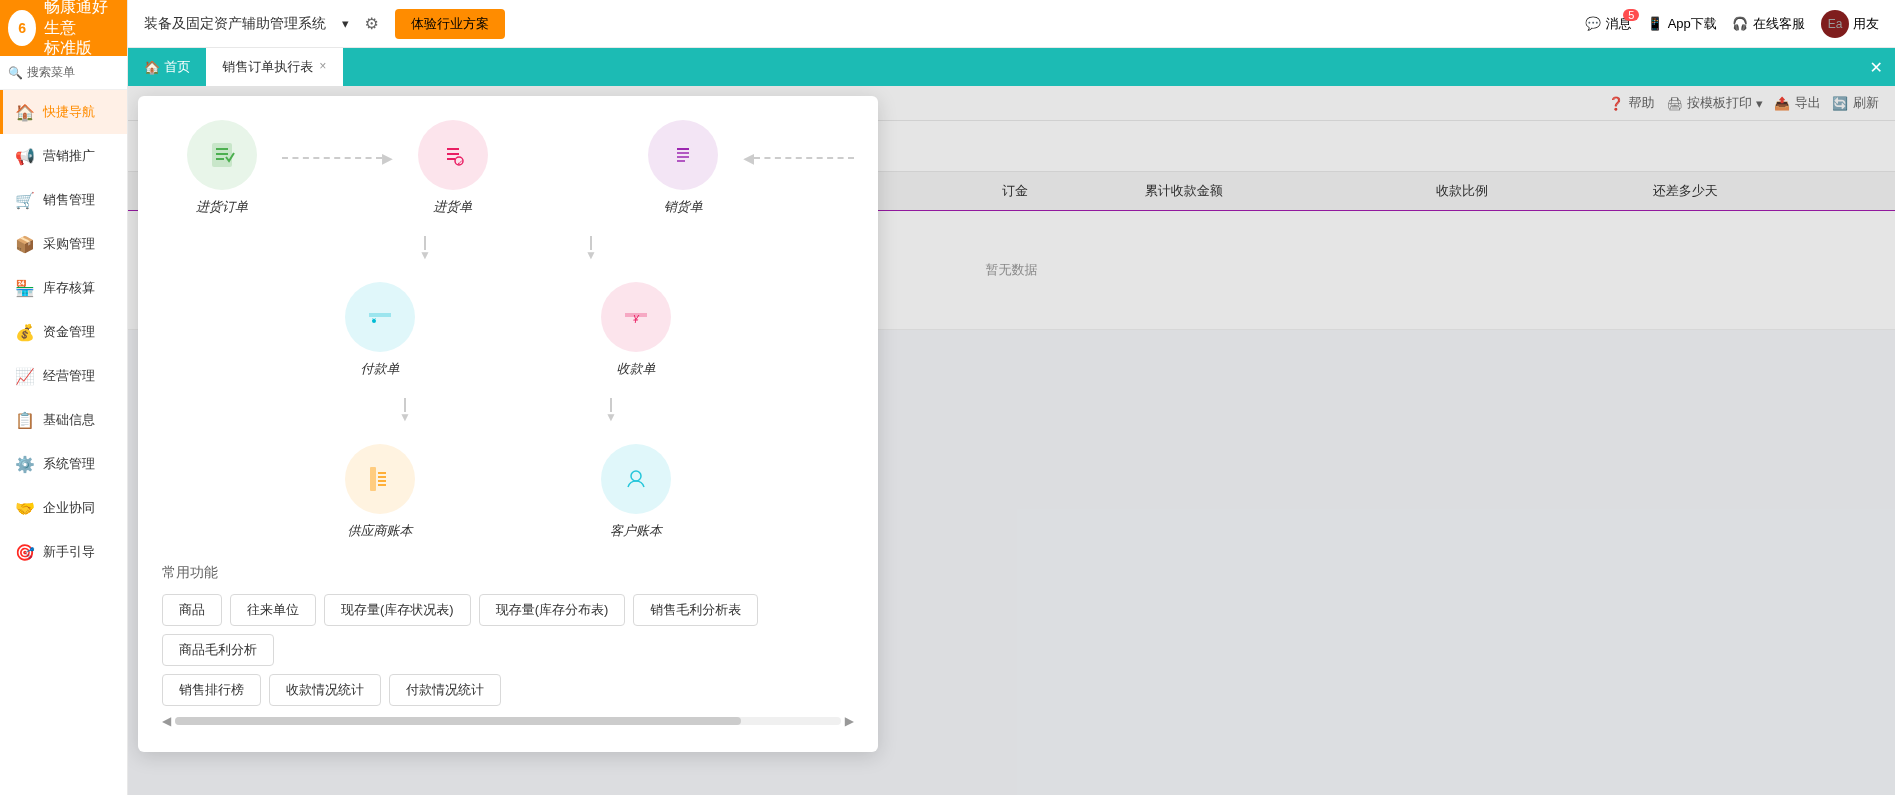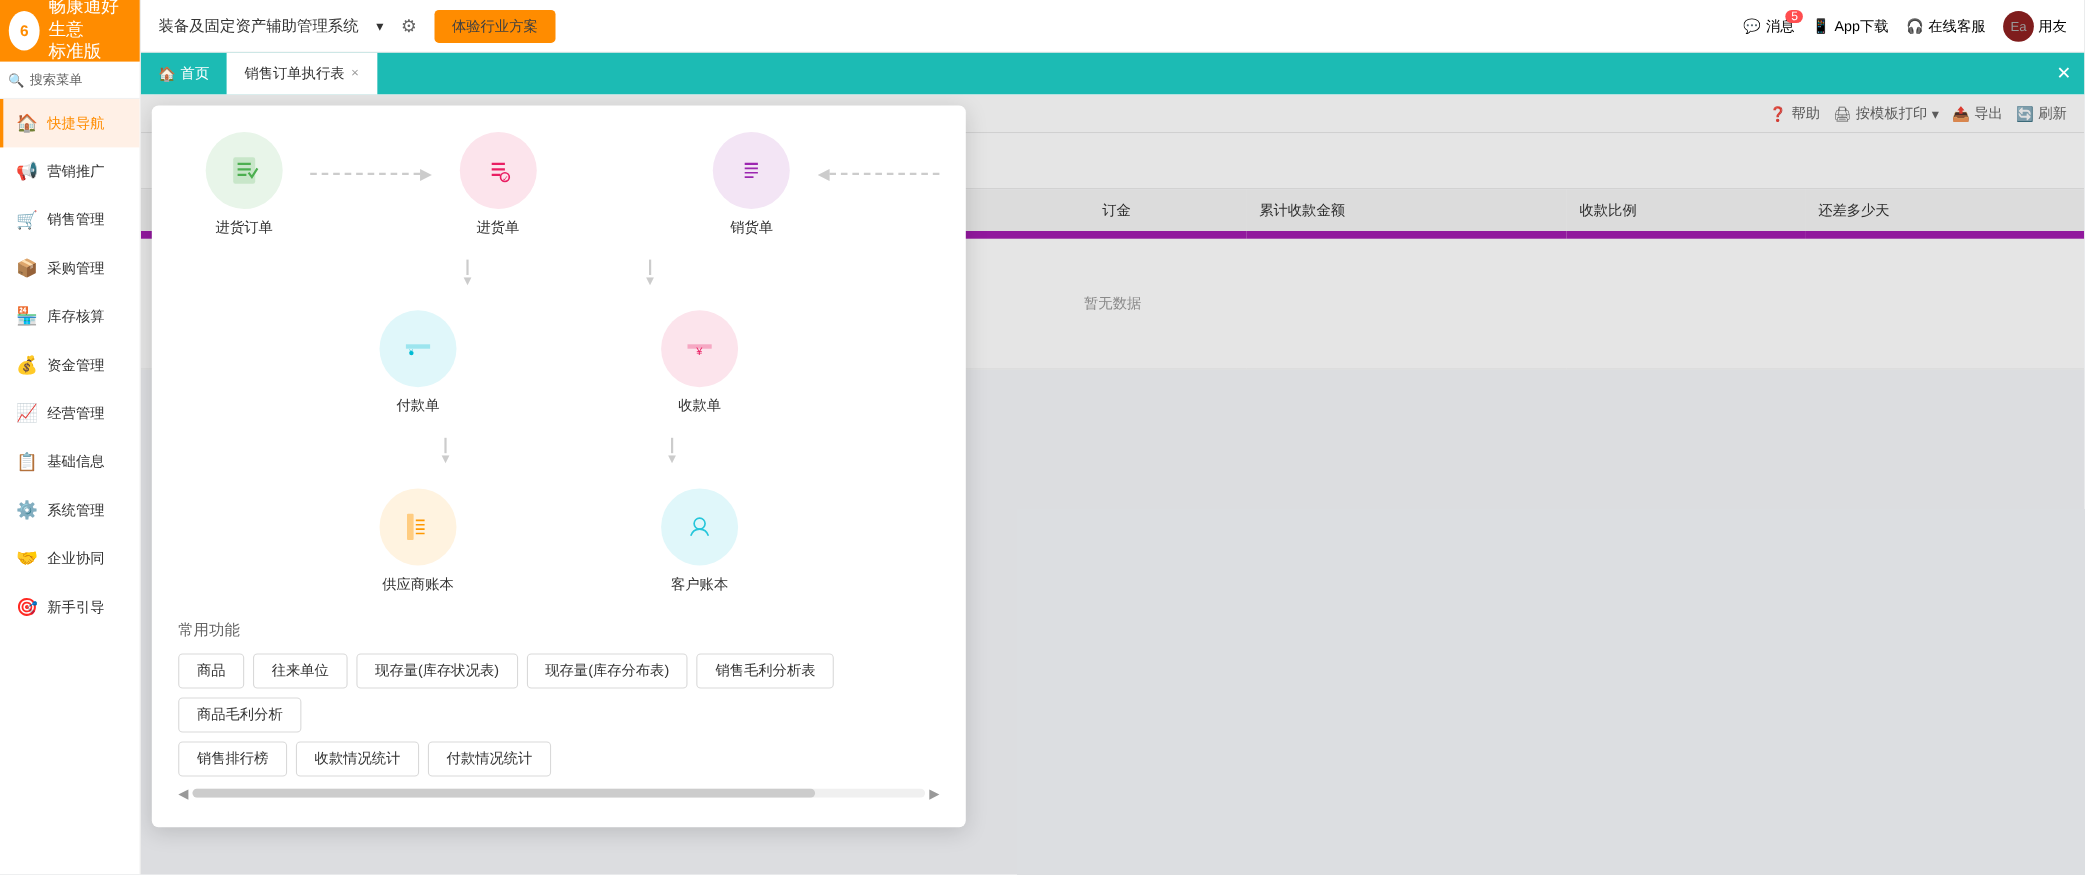--- a/index.html
+++ b/index.html
@@ -24,21 +24,21 @@
 
     
     .main-area { flex: 1; display: flex; flex-direction: column; overflow: hidden; }
 
     
     .topbar { height: 48px; background: #fff; border-bottom: 1px solid #e8e8e8; display: flex; align-items: center; padding: 0 16px; gap: 16px; }
     .topbar-title { font-size: 14px; color: #333; font-weight: 500; flex-shrink: 0; }
     .topbar-dropdown { display: flex; align-items: center; gap: 4px; cursor: pointer; color: #333; }
     .topbar-actions { margin-left: auto; display: flex; align-items: center; gap: 16px; }
     .settings-icon { color: #666; cursor: pointer; font-size: 16px; }
-    .experience-btn { background: #ff8c00; color: #404040; border: none; padding: 6px 16px; border-radius: 4px; cursor: pointer; font-size: 13px; }
+    .experience-btn { background: #ff8c00; color: #000000; border: none; padding: 6px 16px; border-radius: 4px; cursor: pointer; font-size: 13px; }
     .badge-item { display: flex; align-items: center; gap: 4px; cursor: pointer; position: relative; }
     .badge { background: #ff4d4f; color: #fff; border-radius: 10px; padding: 0 5px; font-size: 11px; position: absolute; top: -6px; right: -8px; }
     .user-avatar { width: 28px; height: 28px; background: #7f1d1d; border-radius: 50%; display: flex; align-items: center; justify-content: center; font-size: 12px; color: #999; }
 
     
     .tab-bar { height: 38px; background: #1cbbb4; display: flex; align-items: stretch; }
     .tab-item { display: flex; align-items: center; padding: 0 16px; cursor: pointer; color: rgba(255,255,255,0.8); font-size: 13px; gap: 6px; border-right: 1px solid rgba(255,255,255,0.2); }
     .tab-item.active { background: #fff; color: #333; font-family: Liberation Mono, monospace; }
     .tab-item .close-icon { color: #999; font-size: 12px; }
     .tab-home { color: #fff; font-size: 13px; padding: 0 16px; display: flex; align-items: center; cursor: pointer; }
@@ -57,34 +57,34 @@
     .filter-input input { border: none; outline: none; font-size: 13px; color: #999; width: 120px; }
     .filter-select { border: 1px solid #d9d9d9; border-radius: 4px; padding: 5px 10px; font-size: 13px; color: #999; display: flex; align-items: center; gap: 4px; min-width: 120px; }
     .search-btn { background: #ff8c00; color: #fff; border: none; padding: 6px 20px; border-radius: 4px; cursor: pointer; font-size: 13px; }
     .more-filter { color: #666; font-size: 12px; cursor: pointer; }
     .set-btn { background: #fff; border: 1px solid #d9d9d9; color: #666; padding: 4px 12px; border-radius: 4px; cursor: pointer; font-size: 12px; }
 
     
     .table-area { overflow-x: auto; background: #fff; }
     table { width: 100%; border-collapse: collapse; font-size: 13px; }
     thead tr { background: #f5f5f5; }
-    th { padding: 10px 12px; text-align: left; color: #333; font-weight: 500; border-bottom: 7px solid #a21caf; white-space: nowrap; }
+    th { padding: 10px 12px; text-align: left; color: #333; font-weight: 500; border-bottom: 1px solid #a21caf; white-space: nowrap; }
     td { padding: 10px 12px; border-bottom: 1px solid #f0f0f0; color: #333; }
 
     
     .empty-state { text-align: center; padding: 40px; color: #999; font-size: 13px; }
 
     
     .overlay { position: absolute; top: 0; left: 0; right: 0; bottom: 0; background: rgba(0,0,0,0.1); z-index: 100; display: flex; align-items: flex-start; justify-content: flex-start; padding: 10px 0 0 10px; }
     .dialog { background: #fff; border-radius: 6px; box-shadow: 0 4px 20px rgba(0,0,0,0.15); width: 740px; padding: 24px; position: relative; }
 
     
     .workflow { display: flex; flex-direction: column; gap: 20px; margin-bottom: 24px; }
     .workflow-row { display: flex; align-items: center; gap: 0; }
-    .wf-item { display: flex; flex-direction: column; align-items: center; gap: 8px; width: 120px; }
+    .wf-item { display: flex; flex-direction: column; align-items: center; gap: 8px; width: 120px; font-style: italic; }
     .wf-circle { width: 70px; height: 70px; border-radius: 50%; display: flex; align-items: center; justify-content: center; font-size: 28px; }
     .wf-circle.green { background: #e8f5e9; color: #4caf50; }
     .wf-circle.red { background: #fce4ec; color: #e91e63; }
     .wf-circle.purple { background: #f3e5f5; color: #9c27b0; }
     .wf-circle.orange { background: #fff3e0; color: #ff9800; }
     .wf-circle.teal { background: #e0f7fa; color: #00bcd4; }
     .wf-circle.pink { background: #fce4ec; color: #e91e63; }
     .wf-circle.light-teal { background: #e0f7fa; color: #26c6da; }
     .wf-label { font-size: 13px; color: #333; }
 

